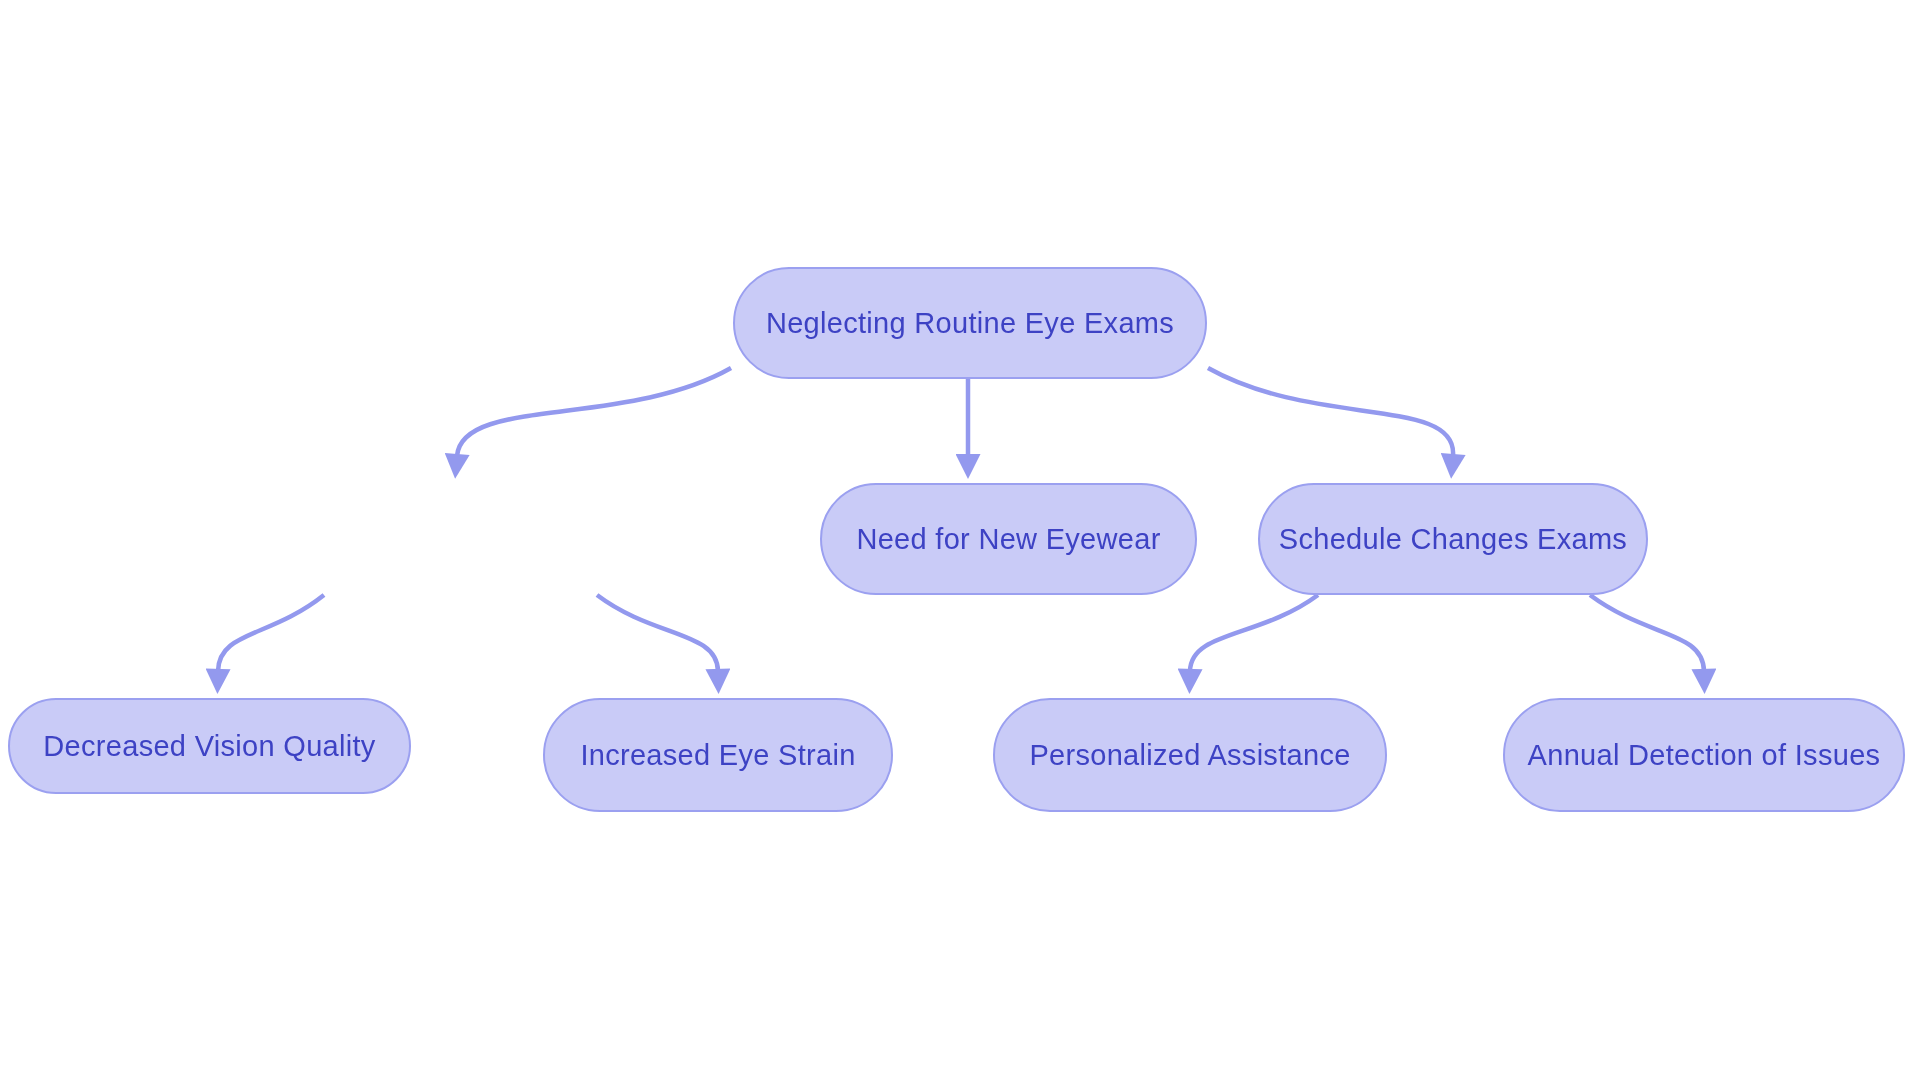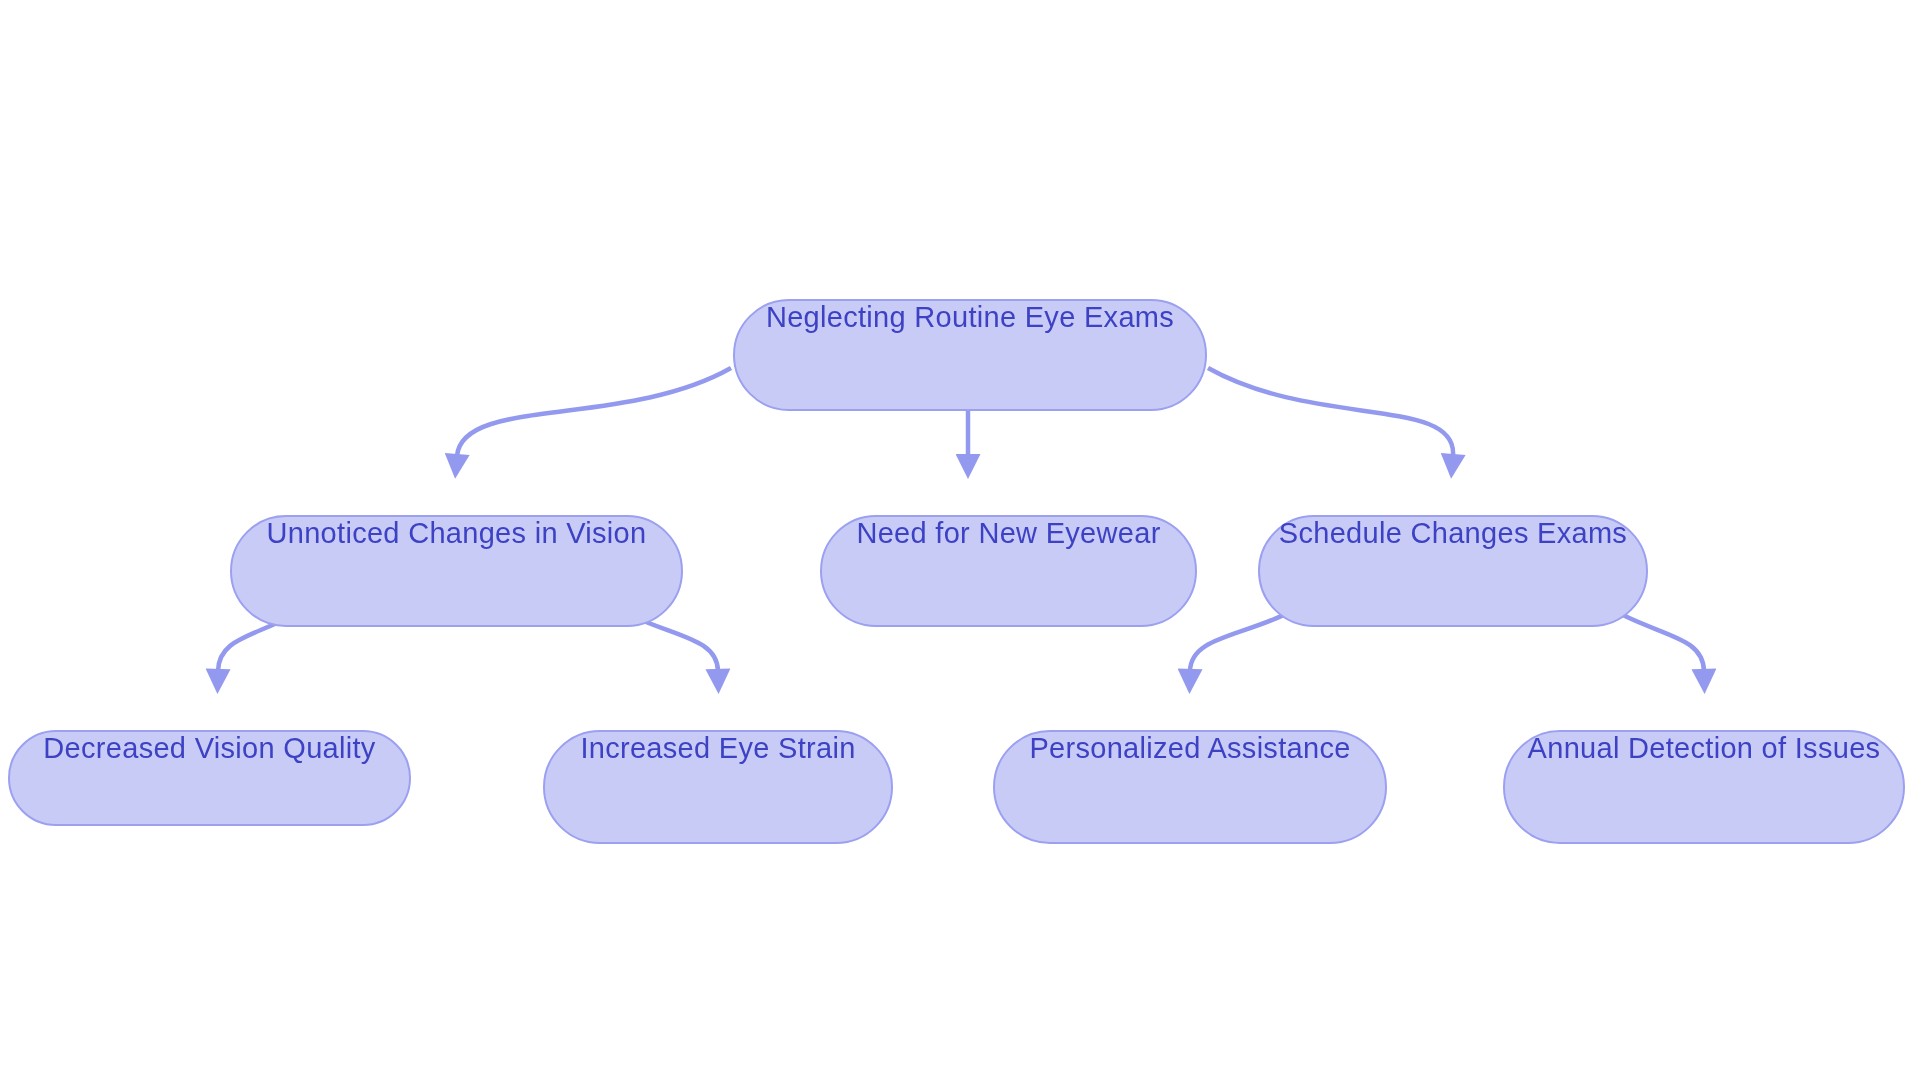--- a/index.html
+++ b/index.html
@@ -28,25 +28,25 @@
   }
   .edge {
     fill: none;
     stroke: var(--arrow);
     stroke-width: 4.5;
   }
   .arrowhead-shape { fill: var(--arrow); }
   .node {
     position: absolute;
     display: flex;
+    align-items: center;
     justify-content: center;
     background: var(--node-fill);
     border: 2px solid var(--node-border);
     border-radius: 58px;
-    margin-top: 32px;
   }
   .node-label {
     color: var(--node-text);
     font-size: 29px;
     font-weight: 400;
     letter-spacing: 0.3px;
     white-space: nowrap;
     text-align: center;
   }
 </style>
@@ -68,23 +68,20 @@
     <path class="edge" d="M 324 595 C 270 638 219 631 218 671" marker-end="url(#arrowhead)"></path>
     <path class="edge" d="M 597 595 C 654 638 717 631 718 671" marker-end="url(#arrowhead)"></path>
     <path class="edge" d="M 1318 595 C 1260 638 1191 631 1190 671" marker-end="url(#arrowhead)"></path>
     <path class="edge" d="M 1590 595 C 1648 638 1703 631 1704 671" marker-end="url(#arrowhead)"></path>
   </svg>
 
   <div class="node" style="left:733px; top:267px; width:474px; height:112px;">
     <span class="node-label">Neglecting Routine Eye Exams</span>
   </div>
 
-  <div class="node" style="left:230px; top:483px; width:453px; height:112px;">
-    <span class="node-label">Unnoticed Changes in Vision</span>
-  </div>
 
   <div class="node" style="left:820px; top:483px; width:377px; height:112px;">
     <span class="node-label">Need for New Eyewear</span>
   </div>
 
   <div class="node" style="left:1258px; top:483px; width:390px; height:112px;">
     <span class="node-label">Schedule Changes Exams</span>
   </div>
 
   <div class="node" style="left:8px; top:698px; width:403px; height:96px;">

